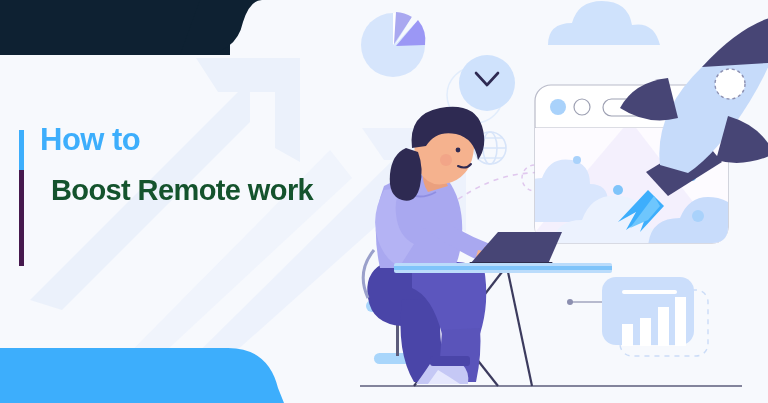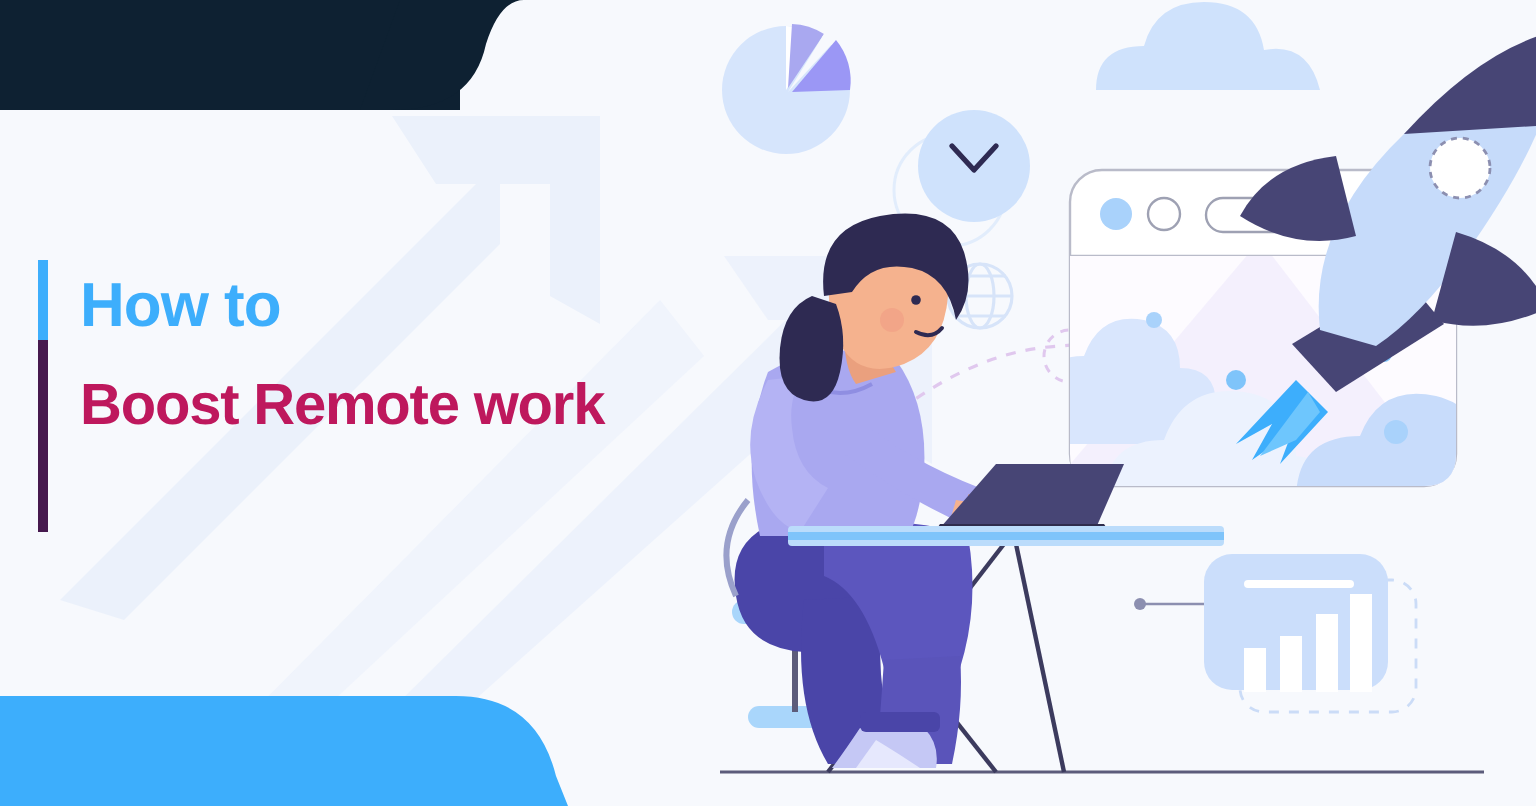--- a/index.html
+++ b/index.html
@@ -24,25 +24,25 @@
   .blue-block{left:0;top:330px;width:768px;height:73px;}
 
   
   .accent-bar{left:19px;top:130px;width:5px;height:136px;}
   .accent-bar .top{width:100%;height:40px;background:#3DAEFC;}
   .accent-bar .bot{width:100%;height:96px;background:#46194E;}
 
   .headline{left:40px;top:121px;width:350px;}
   .kicker{
     font-size:31px;font-weight:700;color:#3DAEFC;
-    letter-spacing:-0.5px;line-height:1.0;margin:16px 0 14px 0;
+    letter-spacing:-0.5px;line-height:1.0;margin:3px 0 14px 0;
   }
   .title{
-    font-size:29px;font-weight:700;color:#be185d;
-    letter-spacing:-0.6px;line-height:1.45;margin:0;
+    font-size:29px;font-weight:700;color:#14532d;
+    letter-spacing:-0.6px;line-height:1.45;margin:11px;
   }
 
   
   .illus{left:330px;top:0;width:438px;height:403px;}
 </style>
 </head>
 <body>
 
 <div id="banner">
 

